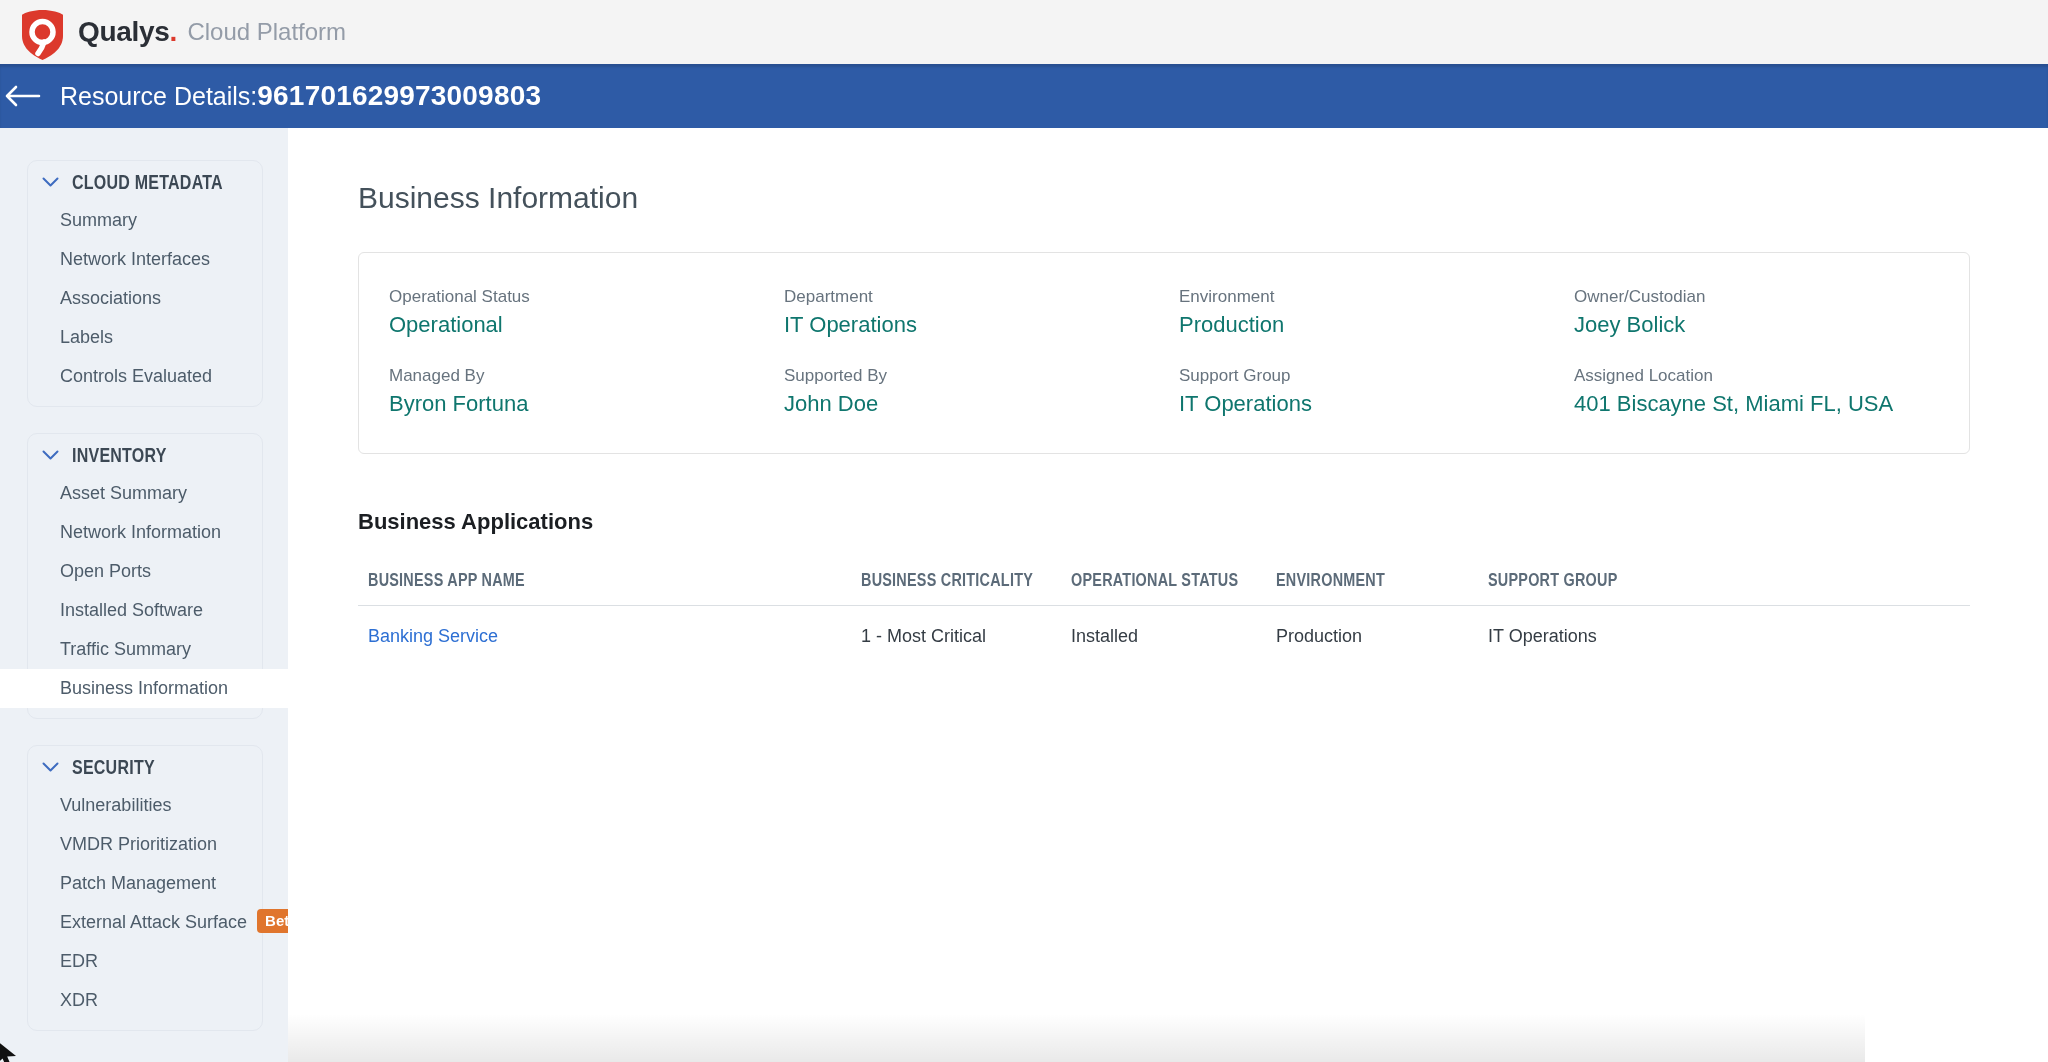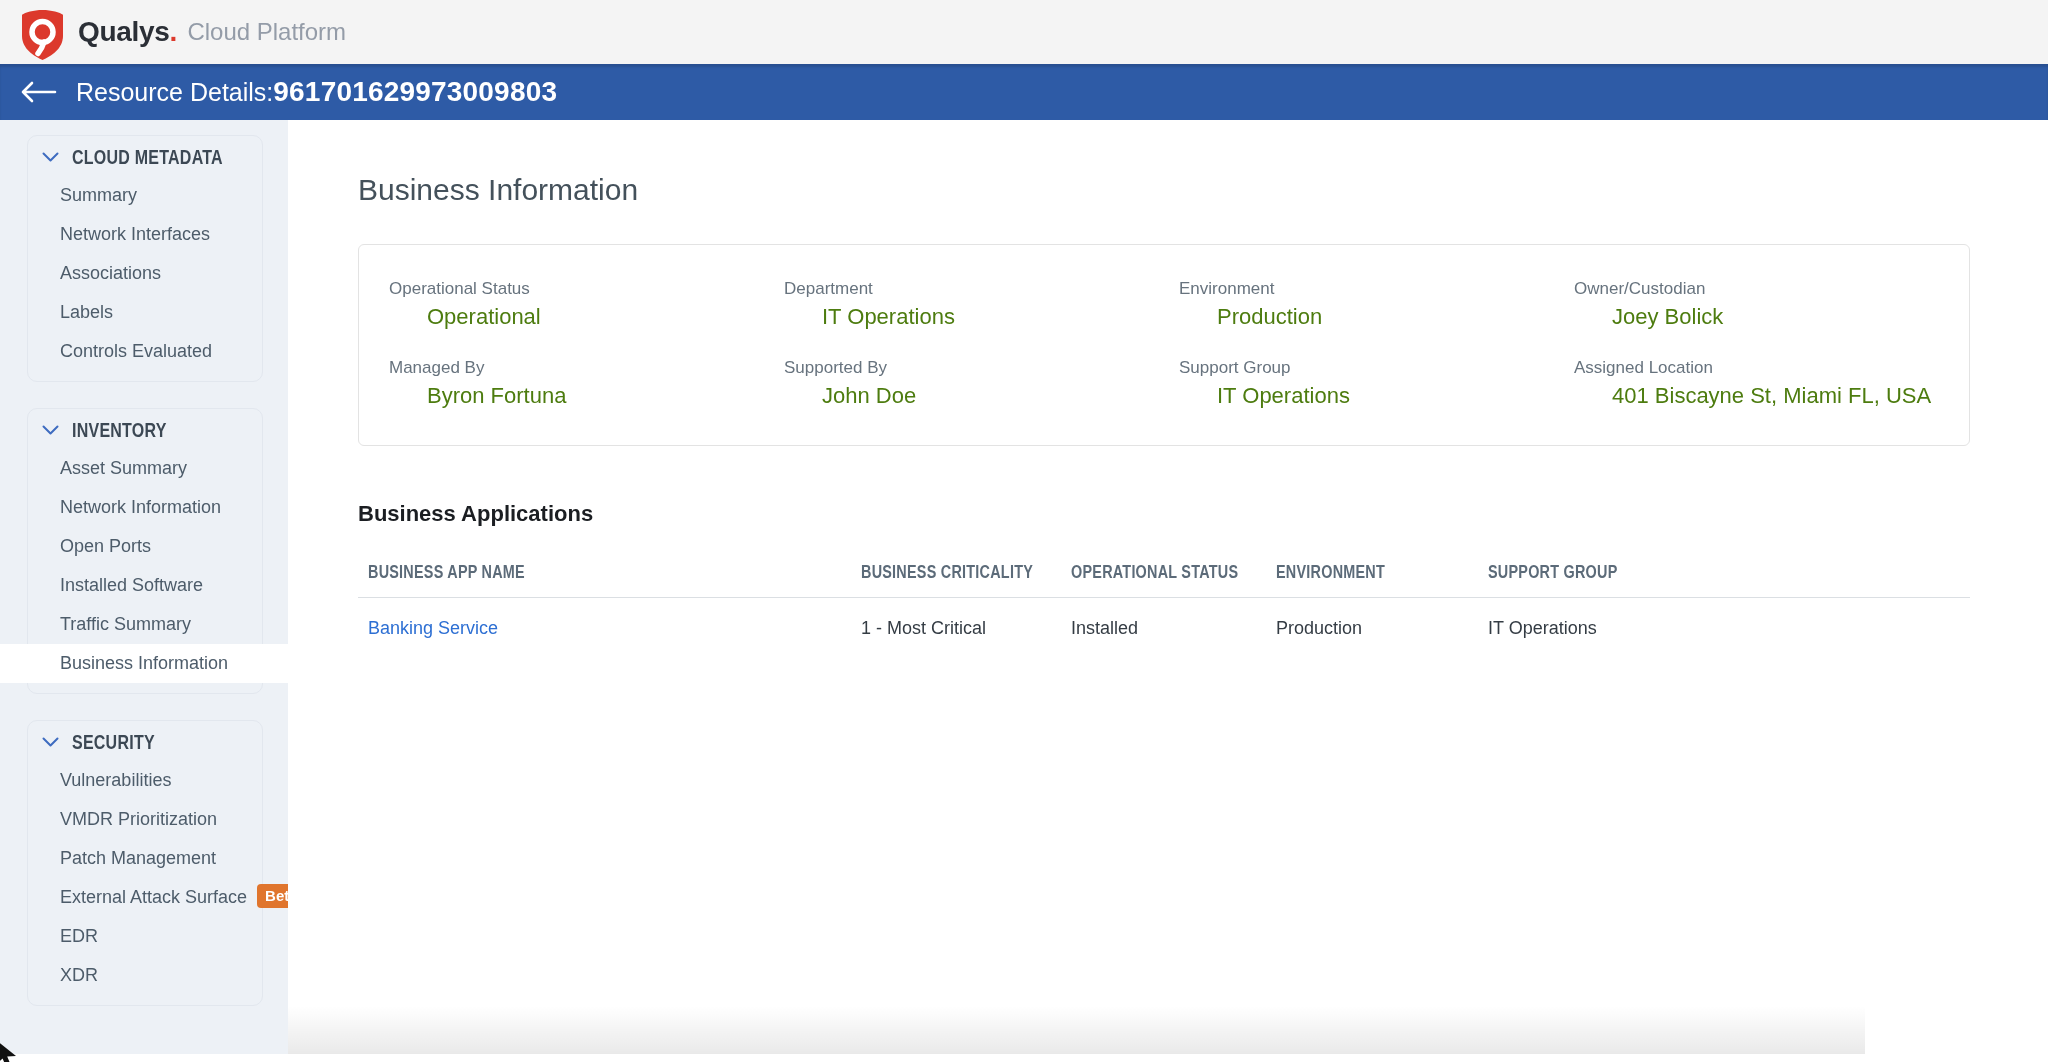--- a/index.html
+++ b/index.html
@@ -7,52 +7,52 @@
     font-family: "Liberation Sans", sans-serif; }
 
   
   .topbar { height: 64px; background: #f4f4f4; display: flex; align-items: center; padding-left: 20px; }
   .logo-svg { width: 45px; height: 52px; margin-top: 6px; }
   .brand { font-size: 28px; font-weight: bold; color: #2b2f36; margin-left: 13px; letter-spacing: -0.3px; }
   .brand-dot { color: #dc392c; font-weight: bold; font-size: 28px; }
   .product { font-size: 24px; color: #949ca8; margin-left: 10px; }
 
   
-  .bluebar { height: 56px; background: #2e5ba6; display: flex; align-items: center; padding-left: 20px;
+  .bluebar { height: 64px; background: #2e5ba6; display: flex; align-items: center; padding-left: 4px;
     color: #fff; box-shadow: inset 0 3px 2px rgba(0,0,0,0.12); }
   .back-btn { display: flex; align-items: center; cursor: pointer; margin-right: 18px; }
   .bluebar-title { font-size: 25px; }
   .bluebar-id { font-size: 28px; font-weight: bold; letter-spacing: 0.2px; }
 
   
   .content { display: flex; height: 934px; position: relative; }
 
   
-  .sidebar { width: 288px; background: #edf1f6; padding-top: 15px; flex: 0 0 288px; overflow: hidden; }
+  .sidebar { width: 288px; background: #edf1f6; padding-top: 32px; flex: 0 0 288px; overflow: hidden; }
   .side-scrollbar { position: absolute; left: 288px; top: 2px; width: 10px; height: 932px;
     background: #5b7084; border-radius: 6px; }
   .nav-card { margin: 0 25px 26px 27px; border: 1px solid #e2e7ee; border-radius: 10px; padding: 8px 0 10px; }
   .nav-header { display: flex; align-items: center; height: 26px; margin-bottom: 6px; padding-left: 14px; cursor: pointer; }
   .nav-header .chev { margin-right: 13px; display: flex; }
   .nav-header .sec-label { font-size: 20px; font-weight: bold; color: #3c4854; letter-spacing: 0.3px;
     transform: scaleX(0.80); transform-origin: left center; white-space: nowrap; }
   .nav-item { height: 39px; line-height: 39px; padding-left: 60px; margin-left: -28px; margin-right: -26px;
     font-size: 18px; color: #4d5c6a; cursor: pointer; white-space: nowrap; }
   .nav-item.selected { background: #ffffff; }
   .beta-badge { display: inline-block; background: #e0752d; color: #fff; font-size: 15px; font-weight: bold;
     line-height: 1; padding: 4px 8px 5px; border-radius: 4px; margin-left: 10px; vertical-align: 2px; }
 
   
   .main { flex: 1; background: #ffffff; position: relative; padding: 52px 0 0 70px; }
   .page-title { font-size: 30px; font-weight: 400; color: #44515b; line-height: 36px; }
 
   .info-panel { width: 1612px; margin-top: 36px; border: 1px solid #e3e3e3; border-radius: 6px;
     padding: 34px 0 36px 30px; display: grid; grid-template-columns: repeat(4, 1fr); row-gap: 28px; }
   .field-label { font-size: 17px; color: #67737e; line-height: 20px; }
-  .field-value { font-size: 22px; color: #4d7c0f; line-height: 26px; margin-top: 5px; margin-left: 38px; }
+  .field-value { font-size: 22px; color: #0f766e; line-height: 26px; margin-top: 5px; }
 
   .apps-title { margin-top: 54px; font-size: 22px; font-weight: bold; color: #1b1e22; line-height: 28px; }
   table.apps { width: 1612px; margin-top: 22px; border-collapse: collapse; table-layout: fixed; }
   table.apps th { text-align: left; padding: 12px 0 14px 10px; border-bottom: 1px solid #dbdfe3; }
   table.apps th .th-label { display: inline-block; font-size: 18px; font-weight: bold; color: #5c6b79;
     letter-spacing: 0.3px; transform: scaleX(0.80); transform-origin: left center; white-space: nowrap; }
   table.apps td { padding: 20px 0 8px 10px; font-size: 18px; color: #343c44; }
   .app-link { color: #2d6fd3; cursor: pointer; text-decoration: none; }
 
   .bottom-shadow { position: absolute; left: 0; right: 183px; bottom: 0; height: 48px;

